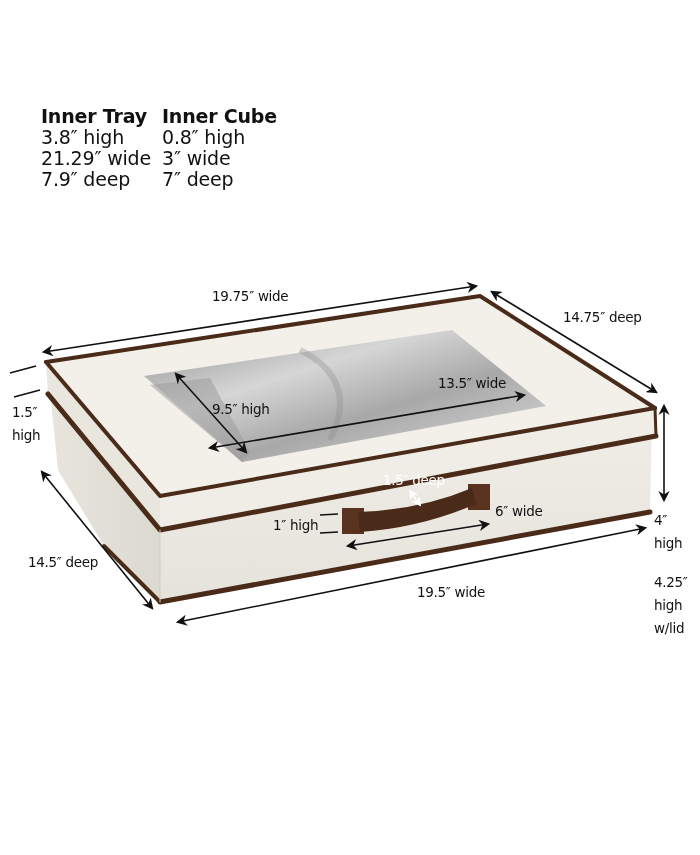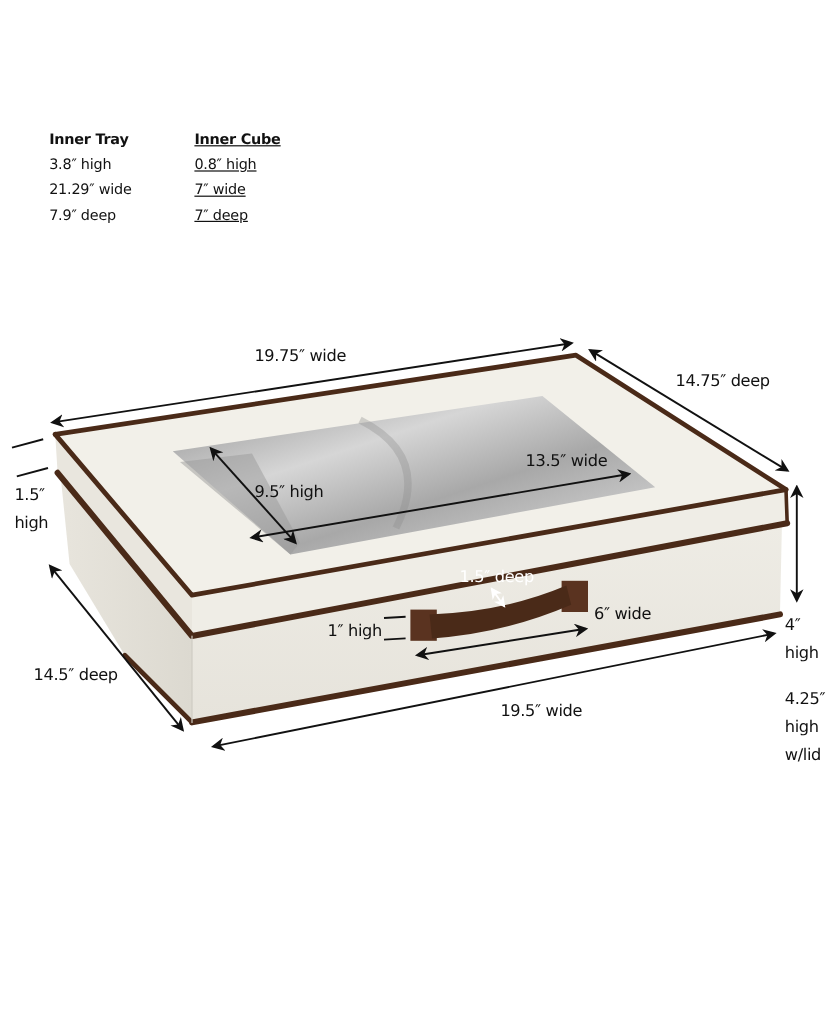--- a/index.html
+++ b/index.html
@@ -1,38 +1,38 @@
 <!DOCTYPE html>
 <html><head>
   <meta charset="utf-8">
   <style>
     html, body { margin: 0; padding: 0; background: #ffffff; }
     body { width: 700px; height: 855px; position: relative; overflow: hidden;
            font-family: "DejaVu Sans", "Liberation Sans", sans-serif; color: #111; }
-    .specs { position: absolute; top: 106px; font-size: 12px; line-height: 21px; letter-spacing: -0.2px; }
+    .specs { position: absolute; top: 106px; font-size: 19px; line-height: 21px; letter-spacing: -0.2px; }
     .specs .title { font-weight: bold; }
     #spec-tray { left: 41px; }
-    #spec-cube { left: 162px; text-decoration: underline; }
+    #spec-cube { left: 162px; }
     svg#diagram { position: absolute; left: 0; top: 0; }
     .lbl { font-family: "DejaVu Sans", "Liberation Sans", sans-serif; font-size: 13.5px; fill: #111; letter-spacing: -0.3px; }
     .lbl-white { fill: #ffffff; }
   </style>
 </head>
 <body>
 
 <div class="specs" id="spec-tray">
   <div class="title">Inner Tray</div>
   <div>3.8″ high</div>
   <div>21.29″ wide</div>
   <div>7.9″ deep</div>
 </div>
 <div class="specs" id="spec-cube">
   <div class="title">Inner Cube</div>
   <div>0.8″ high</div>
-  <div>7″ wide</div>
+  <div>3″ wide</div>
   <div>7″ deep</div>
 </div>
 
 <svg id="diagram" width="700" height="855" viewBox="0 0 700 855">
   <defs>
     <marker id="ah" viewBox="0 0 10 10" refX="8" refY="5" markerWidth="7" markerHeight="7" orient="auto-start-reverse">
       <path d="M0,0 L10,5 L0,10 L3,5 z" fill="#111"></path>
     </marker>
     <marker id="ahw" viewBox="0 0 10 10" refX="8" refY="5" markerWidth="6" markerHeight="6" orient="auto-start-reverse">
       <path d="M0,0 L10,5 L0,10 L3,5 z" fill="#fff"></path>

